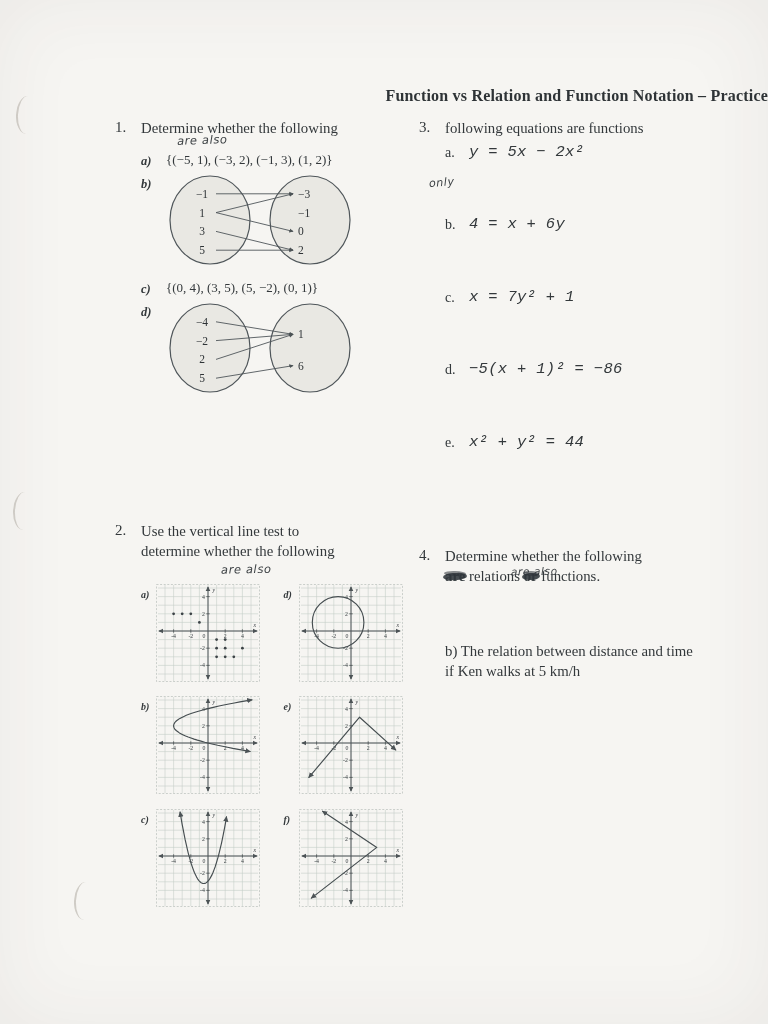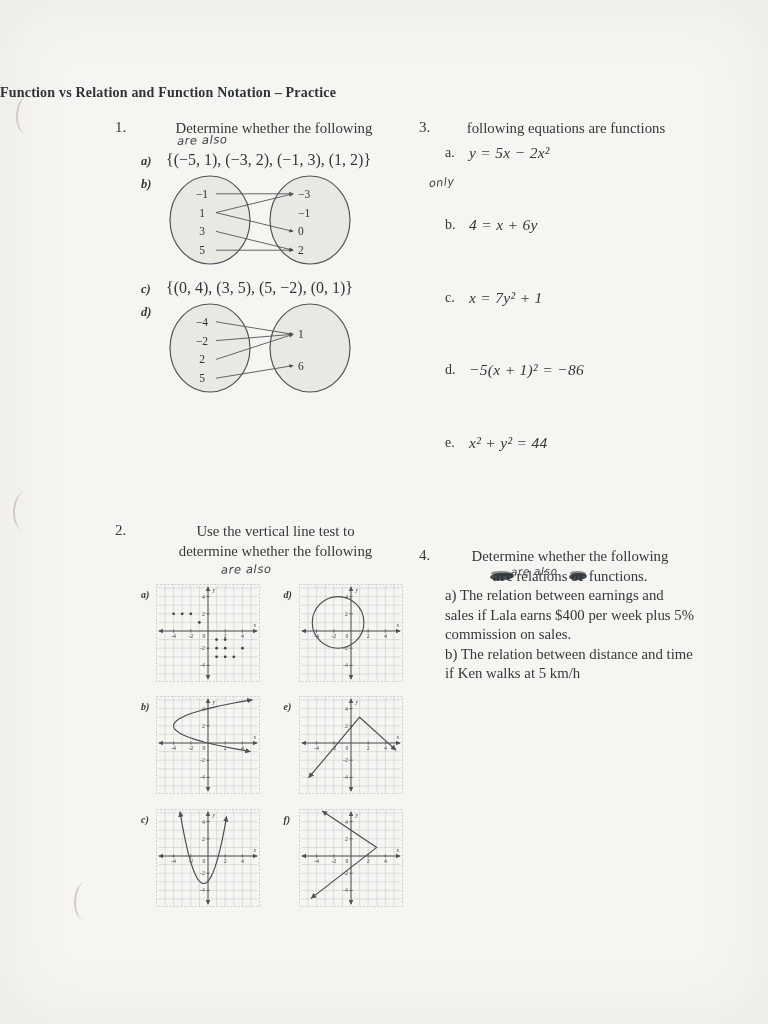--- a/index.html
+++ b/index.html
@@ -2,58 +2,58 @@
 <html><head>
 <meta charset="utf-8">
 <style>
   html,body{margin:0;padding:0;background:#e8e6e3;}
   .page{position:relative;width:768px;height:1024px;background:#f6f5f2;
         box-shadow:inset 0 0 80px rgba(60,55,45,.06);overflow:hidden;
         font-family:"Liberation Serif",serif;color:#33383b;}
   .ring{position:absolute;width:20px;height:38px;border-left:2px solid #c3bfb8;
         border-radius:50%;opacity:.75;transform:rotate(3deg);}
   .r1{left:16px;top:96px}.r2{left:13px;top:492px}.r3{left:74px;top:882px}
-  .title{position:absolute;top:76px;left:0;right:0;text-align:left;
-         font-size:14px;font-weight:bold;color:#2e3336;letter-spacing:.2px;}
+  .title{position:absolute;top:76px;left:0;right:0;text-align:right;
+         font-size:16px;font-weight:bold;color:#2e3336;letter-spacing:.2px;}
   .q{position:absolute;display:flex;}
   .qnum{width:26px;font-size:15px;flex:none;}
   .qbody{flex:1;position:relative;font-size:14.8px;line-height:19.5px;}
-  .ln{display:block;text-align:center;}
+  .ln{display:block;}
   b{color:#2e3336;}
   
   .scrib{position:relative;font-weight:bold;color:#41474a;white-space:nowrap;}
   .scrib::before{content:"";position:absolute;left:-2px;right:-2px;top:36%;height:44%;
         background:#2f353a;opacity:.88;border-radius:45%/55%;transform:rotate(-3deg);}
   .scrib::after{content:"";position:absolute;left:-1px;right:-1px;top:22%;height:30%;
         background:#2f353a;opacity:.55;border-radius:50%;transform:rotate(2deg);}
   
   .hw{font-family:"DejaVu Sans",sans-serif;font-style:italic;font-size:11.5px;
       color:#3c4144;letter-spacing:.6px;white-space:nowrap;}
   .hw-q1{position:absolute;left:36px;top:12px;transform:rotate(-2deg);}
   .hw-q2{display:block;margin:-2px 0 2px 80px;transform:rotate(-1deg);}
   .hw-q3{position:absolute;left:-16px;top:54px;font-size:11px;transform:rotate(-4deg);}
   .hw-q4{position:absolute;left:66px;top:15px;font-size:10.5px;transform:rotate(-1deg);}
   .caret{display:inline-block;font-family:"DejaVu Sans",sans-serif;font-size:10px;
          color:#3c4144;transform:translateY(5px);width:4px;}
   
   .part{display:flex;align-items:flex-start;}
   .plabel{width:25px;flex:none;font-size:12.5px;font-weight:bold;font-style:italic;padding-top:2px;}
-  .setline{font-size:16px;}
+  .setline{font-size:13px;}
   .pa{margin-top:11px}.pb{margin-top:2px}.pc{margin-top:5px}.pd{margin-top:2px}
   
   .graphs{display:grid;grid-template-columns:repeat(2,1fr);gap:9px 16px;margin-top:5px;}
   .gcell{display:flex;align-items:flex-start;}
   .glabel{width:15px;flex:none;font-size:10px;font-style:italic;font-weight:bold;padding-top:1px;}
   
   .q3item{margin-top:53px;display:flex;font-size:15.5px;}
   .q3item.first{margin-top:4px;}
   .q3label{width:24px;flex:none;font-size:14px;}
-  .eq{font-style:italic;letter-spacing:.3px;}
+  .eq{font-style:italic;letter-spacing:.3px;font-family:Liberation Mono, monospace;}
   
-  .q4item{font-size:14.8px;line-height:19.5px;}
+  .q4item{margin-top:56px;font-size:14.8px;line-height:19.5px;}
   .q4item.first{margin-top:0;}
   svg text{font-family:"Liberation Serif",serif;}
 </style>
 </head>
 <body>
 
 <div class="page">
   <div class="ring r1"></div>
   <div class="ring r2"></div>
   <div class="ring r3"></div>
@@ -510,17 +510,16 @@
     <div class="qnum">4.</div>
     <div class="qbody">
       <span class="hw hw-q4">are also</span>
       <span class="ln">Determine whether the following</span>
       <span class="ln">
         <span class="scrib">are</span>
         <span>relations</span>
         <span class="scrib">or</span>
         <span>functions.</span>
       </span>
-      <div class="q4item first">a) The relation between earnings and sales if Lala earns $400 per week plus 5% commission on sales.</div>
       <div class="q4item">b) The relation between distance and time if Ken walks at 5 km/h</div>
     </div>
   </section>
 </div>
 
 </body></html>

